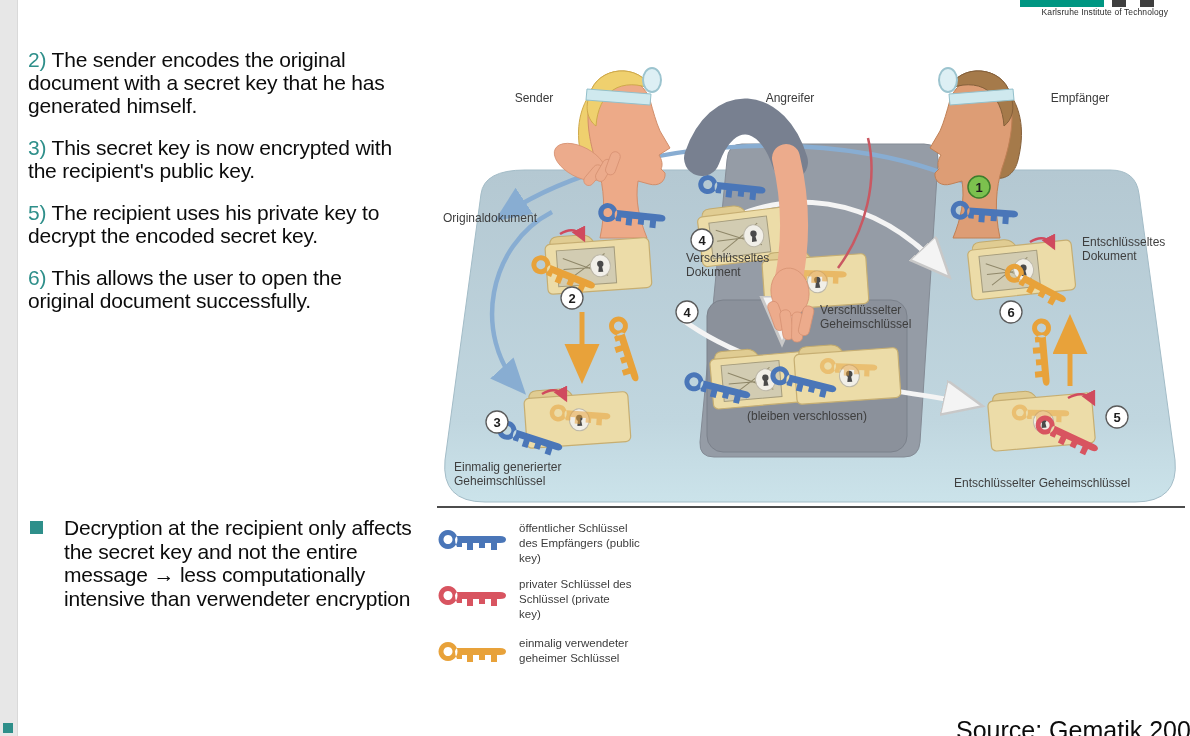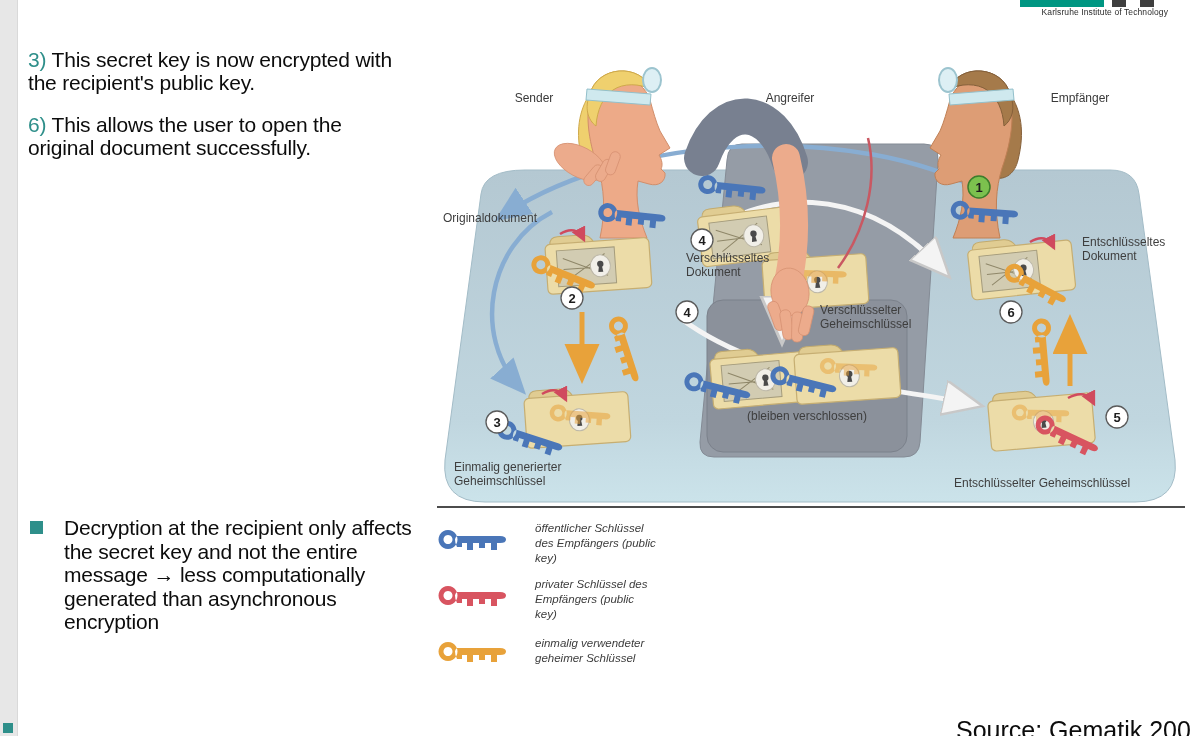--- a/index.html
+++ b/index.html
@@ -28,46 +28,48 @@
   #sender-head .hair{fill:#efd06e;stroke:#cfa94a;stroke-width:1;}
   #receiver-head .hair{fill:#a57a4a;stroke:#85603a;stroke-width:1;}
   #receiver-head .skin{fill:#dd9d75;stroke:#c08055;}
   .band{fill:#cfe9ee;stroke:#93c0cb;stroke-width:1;}
   .disc{fill:#ddeff4;stroke:#9cc4cf;stroke-width:2;}
   .armskin{fill:#ecab8c;stroke:#d79273;stroke-width:0.8;}
   
   .sep{position:absolute;left:437px;top:506px;width:748px;height:2px;background:#4c4c4c;}
   .legend-row{position:absolute;left:437px;display:flex;}
   .legend-row svg{margin-top:7px;}
-  .legend-text{margin-left:26px;font-size:11.5px;line-height:15px;color:#3c3c3c;font-style:italic;}
+  .legend-text{margin-left:10px;font-size:11.5px;line-height:15px;color:#3c3c3c;}
   .legend-text span{display:block;}
   #lr1{top:521px;} #lr2{top:577px;} #lr3{top:633px;align-items:flex-end;}
   .source{position:absolute;left:956px;top:716px;font-size:25px;color:#0c0c0c;white-space:nowrap;}
   .footer-sq{position:absolute;left:3px;top:723px;width:10px;height:10px;background:#2E8F8A;}
 </style>
 </head>
 <body>
 
 <div class="stage">
   <div class="left-strip"></div>
 
   <div class="kit-bar"></div>
   <div class="kit-sq1"></div>
   <div class="kit-sq2"></div>
   <div class="kit-name">Karlsruhe Institute of Technology</div>
 
   <div class="steps">
+    <p><span class="num">2)</span> <span>The sender encodes the original document with a secret key that he has generated himself.</span></p>
     <p><span class="num">3)</span> <span>This secret key is now encrypted with the recipient's public key.</span></p>
+    <p><span class="num">5)</span> <span>The recipient uses his private key to decrypt the encoded secret key.</span></p>
     <p><span class="num">6)</span> <span>This allows the user to open the original document successfully.</span></p>
   </div>
 
   <div class="bullets">
     <div class="bullet">
       <span class="sq"></span>
-      <span>Decryption at the recipient only affects the secret key and not the entire message → less computationally generated than asynchronous encryption</span>
+      <span>Decryption at the recipient only affects the secret key and not the entire message → less computationally intensive than verwendeter encryption</span>
     </div>
   </div>
 
   <svg class="diagram" viewBox="0 0 760 462">
     <defs>
       <linearGradient id="tableGrad" x1="0" y1="0" x2="0" y2="1">
         <stop offset="0" stop-color="#b4c8d2"></stop>
           <stop offset="0.75" stop-color="#c0d6df"></stop>
           <stop offset="1" stop-color="#cbe3ea"></stop>
       </linearGradient>
@@ -255,21 +257,21 @@
       <span>des Empfängers (public</span>
       <span>key)</span>
     </div>
   </div>
   <div class="legend-row" id="lr2">
     <svg width="72" height="26" viewBox="0 0 72 26">
       <use href="#keyshape" fill="#d85460"></use>
       </svg>
     <div class="legend-text">
       <span>privater Schlüssel des</span>
-      <span>Empfängers (public</span>
+      <span>Schlüssel (private</span>
       <span>key)</span>
     </div>
   </div>
   <div class="legend-row" id="lr3">
     <svg width="72" height="26" viewBox="0 0 72 26">
       <use href="#keyshape" fill="#e8a23a"></use>
       </svg>
     <div class="legend-text">
       <span>einmalig verwendeter</span>
       <span>geheimer Schlüssel</span>

